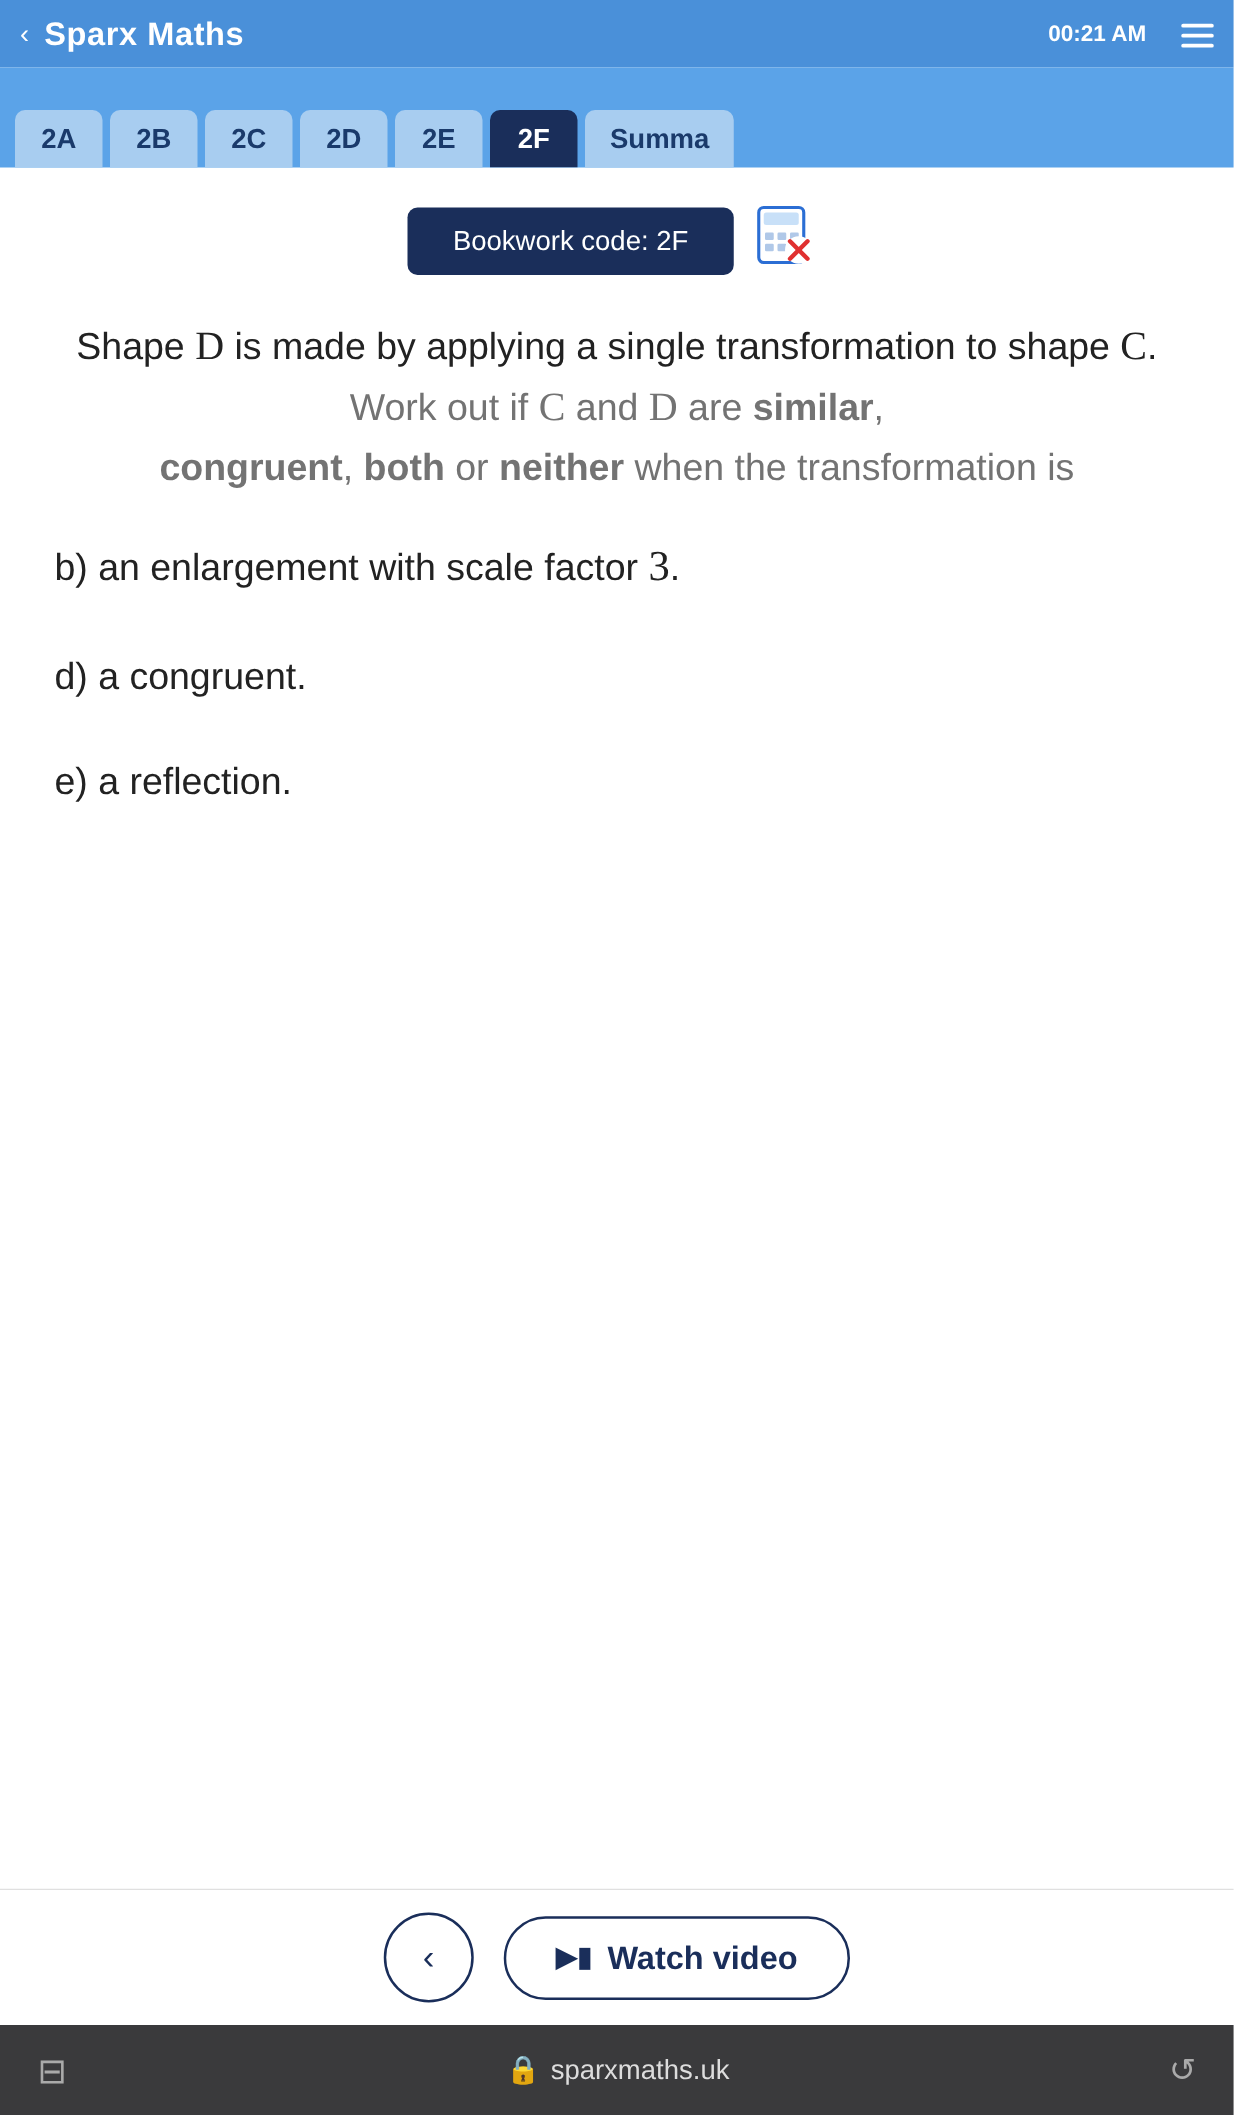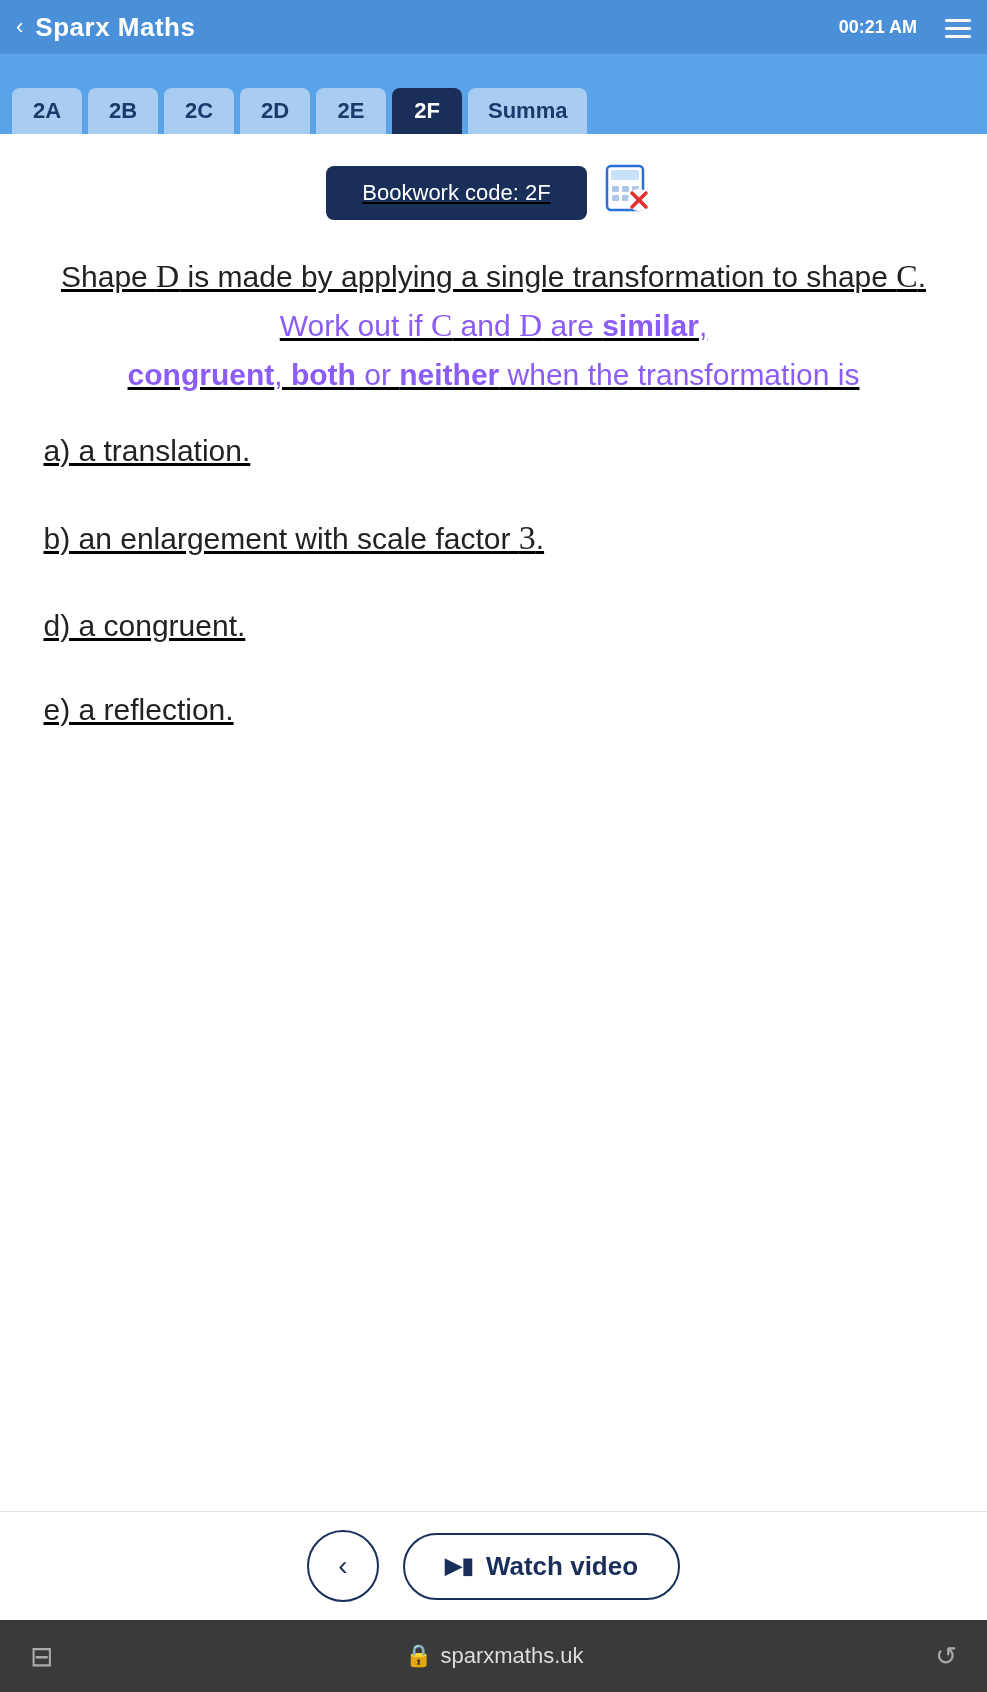--- a/index.html
+++ b/index.html
@@ -92,21 +92,20 @@
       color: white;
     }
 
     
     .main-content {
       flex: 1;
       padding: 30px 40px 20px 40px;
       display: flex;
       flex-direction: column;
       align-items: center;
-      text-decoration: underline;
     }
 
     
     .bookwork-row {
       display: flex;
       align-items: center;
       gap: 16px;
       margin-bottom: 30px;
       align-self: center;
     }
@@ -137,21 +136,21 @@
 
     .question-intro {
       font-size: 30px;
       line-height: 1.5;
       color: #222;
     }
 
     .question-body {
       font-size: 30px;
       line-height: 1.6;
-      color: #8b5cf6;
+      color: #737373;
       margin-bottom: 20px;
     }
 
     .question-body strong {
       font-weight: 700;
     }
 
     .question-parts {
       width: 100%;
       max-width: 900px;
@@ -340,23 +339,20 @@
 
     <div class="question-body">
       Work out if <span class="shape-letter">C</span> and <span class="shape-letter">D</span> are <strong>similar</strong>,<br>
       <strong>congruent</strong>, <strong>both</strong> or <strong>neither</strong> when the transformation is
     </div>
 
   </div>
 
   <div class="question-parts">
 
-    <div class="question-part">
-      a) a translation.
-    </div>
 
     <div class="question-part">
       b) an enlargement with scale factor <span class="serif-large">3</span>.
     </div>
 
 
     <div class="question-part">
       d) a congruent.
     </div>
 

